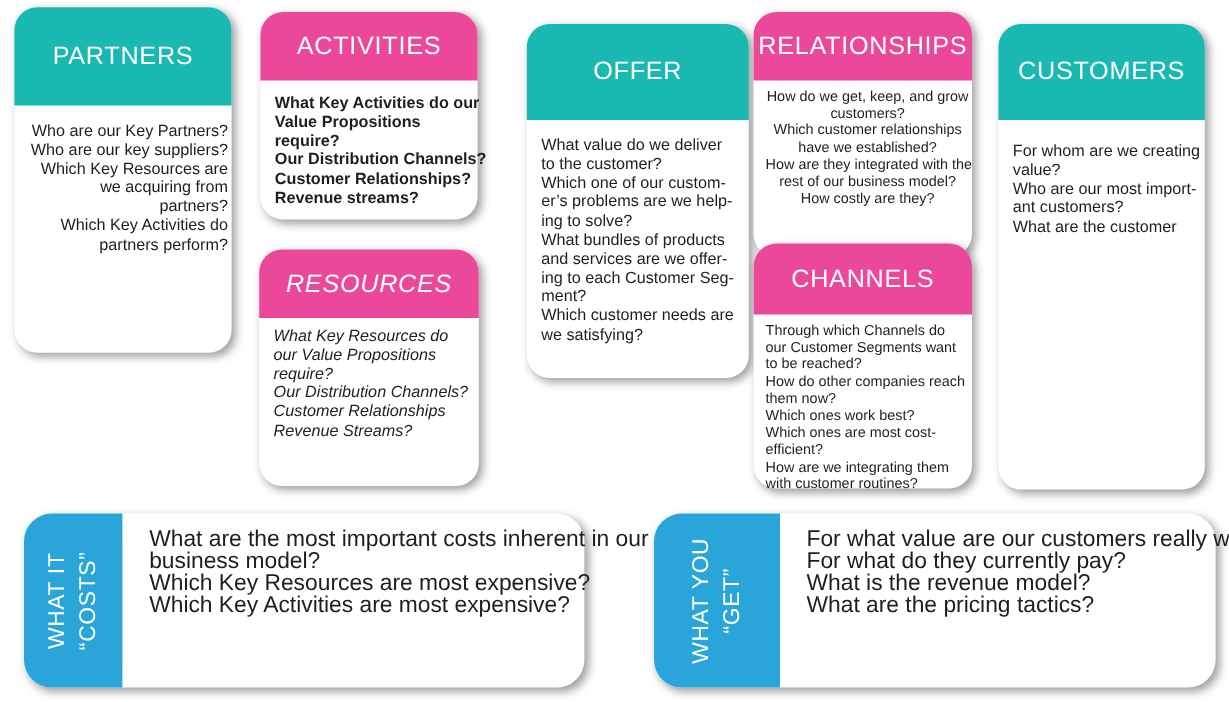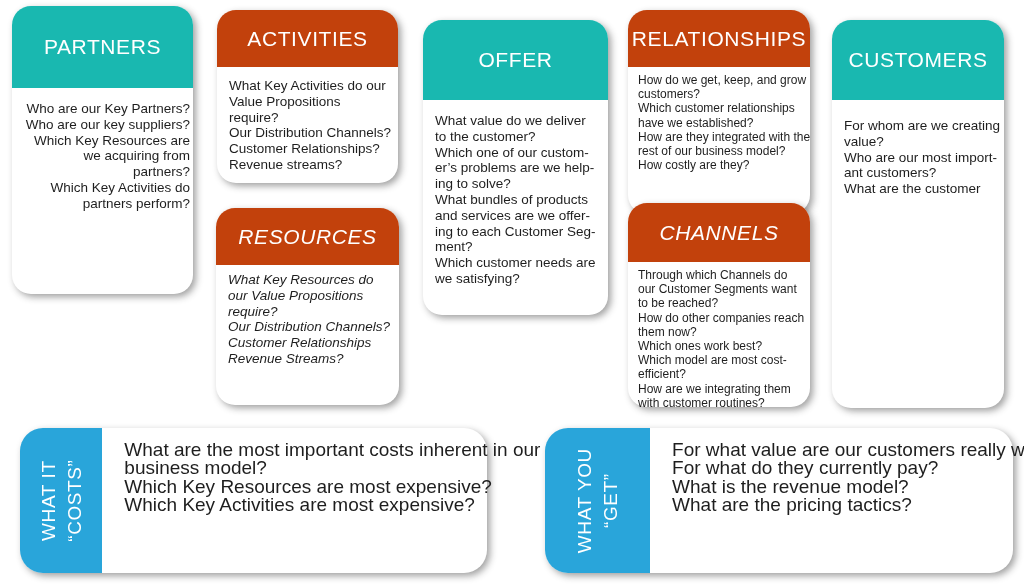--- a/index.html
+++ b/index.html
@@ -28,21 +28,21 @@
     display: flex;
     align-items: center;
     justify-content: center;
     border-radius: 19px 19px 0 0;
     color: #ffffff;
     font-size: 21px;
     letter-spacing: 0.6px;
     font-weight: 400;
   }
   .teal  { background: #19B8B0; }
-  .green { background: #c2410c; }
+  .green { background: #ec4899; }
   .blue  { background: #29A5DA; }
 
   .card-body {
     color: #1E1E1E;
     font-size: 13.5px;
     line-height: 15.8px;
     padding: 13px 3px 0 12px;
   }
   .card-body .text-line { white-space: nowrap; }
 
@@ -50,30 +50,30 @@
     font-size: 12px;
     line-height: 14.2px;
     padding: 6px 2px 0 10px;
   }
 
   
   .card-partners      { left: 12px;  top: 6px;  width: 181px; height: 288px; text-align: right; }
   .card-partners .card-header      { height: 82px; }
   .card-activities    { left: 217px; top: 10px;  width: 181px; height: 173px; }
   .card-activities .card-header    { height: 57px; }
-  .card-activities .card-body     { padding-top: 11px; }
+  .card-activities .card-body     { padding-top: 11px; font-weight: bold; }
   .card-resources     { left: 216px; top: 208px; width: 183px; height: 197px; font-style: italic; }
   .card-resources .card-header     { height: 57px; }
   .card-resources .card-body      { padding-top: 7px; }
-  .card-offer         { left: 423px; top: 20px;  width: 185px; height: 295px; }
+  .card-offer         { left: 439px; top: 20px;  width: 185px; height: 295px; }
   .card-offer .card-header         { height: 80px; }
-  .card-relationships { left: 628px; top: 10px;  width: 182px; height: 204px; }
+  .card-relationships { left: 628px; top: 10px;  width: 182px; height: 204px; text-align: center; }
   .card-relationships .card-header { height: 57px; }
   .card-channels      { left: 628px; top: 203px; width: 182px; height: 204px; }
-  .card-channels .card-header      { height: 59px; font-style: italic; }
+  .card-channels .card-header      { height: 59px; }
   .card-customers     { left: 832px; top: 20px;  width: 172px; height: 388px; }
   .card-customers .card-header     { height: 80px; }
   .card-customers .card-body      { padding-top: 18px; }
 
   
   .bar {
     position: absolute;
     display: flex;
     background: #ffffff;
     border-radius: 23px;
@@ -193,21 +193,21 @@
     <header class="card-header green">
       <span>CHANNELS</span>
     </header>
     <div class="card-body">
         <div class="text-line">Through which Channels do</div>
         <div class="text-line">our Customer Segments want</div>
         <div class="text-line">to be reached?</div>
         <div class="text-line">How do other companies reach</div>
         <div class="text-line">them now?</div>
         <div class="text-line">Which ones work best?</div>
-        <div class="text-line">Which model are most cost-</div>
+        <div class="text-line">Which ones are most cost-</div>
         <div class="text-line">efficient?</div>
         <div class="text-line">How are we integrating them</div>
         <div class="text-line">with customer routines?</div>
       </div>
   </section>
 
   <section class="card card-customers">
     <header class="card-header teal">
       <span>CUSTOMERS</span>
     </header>

